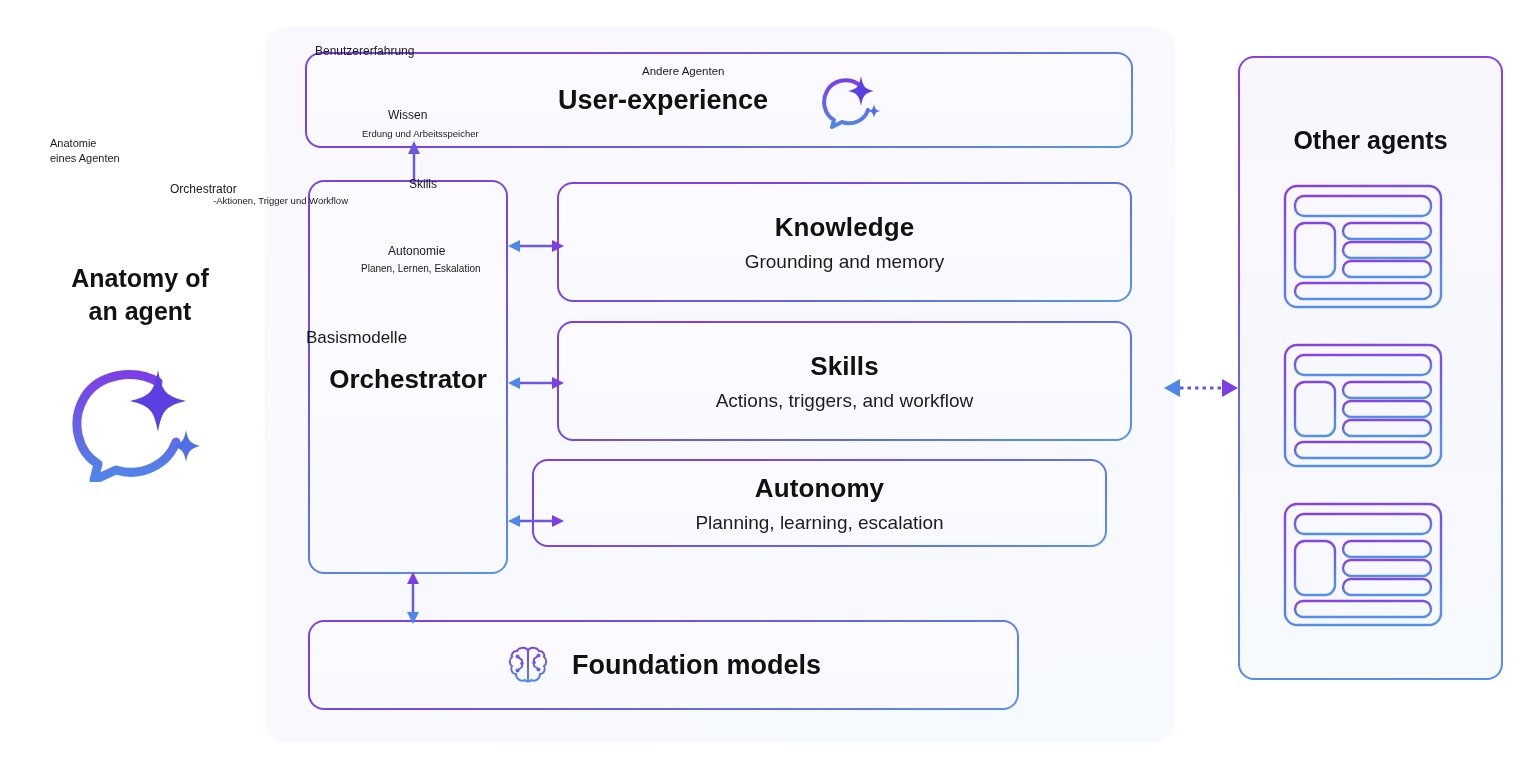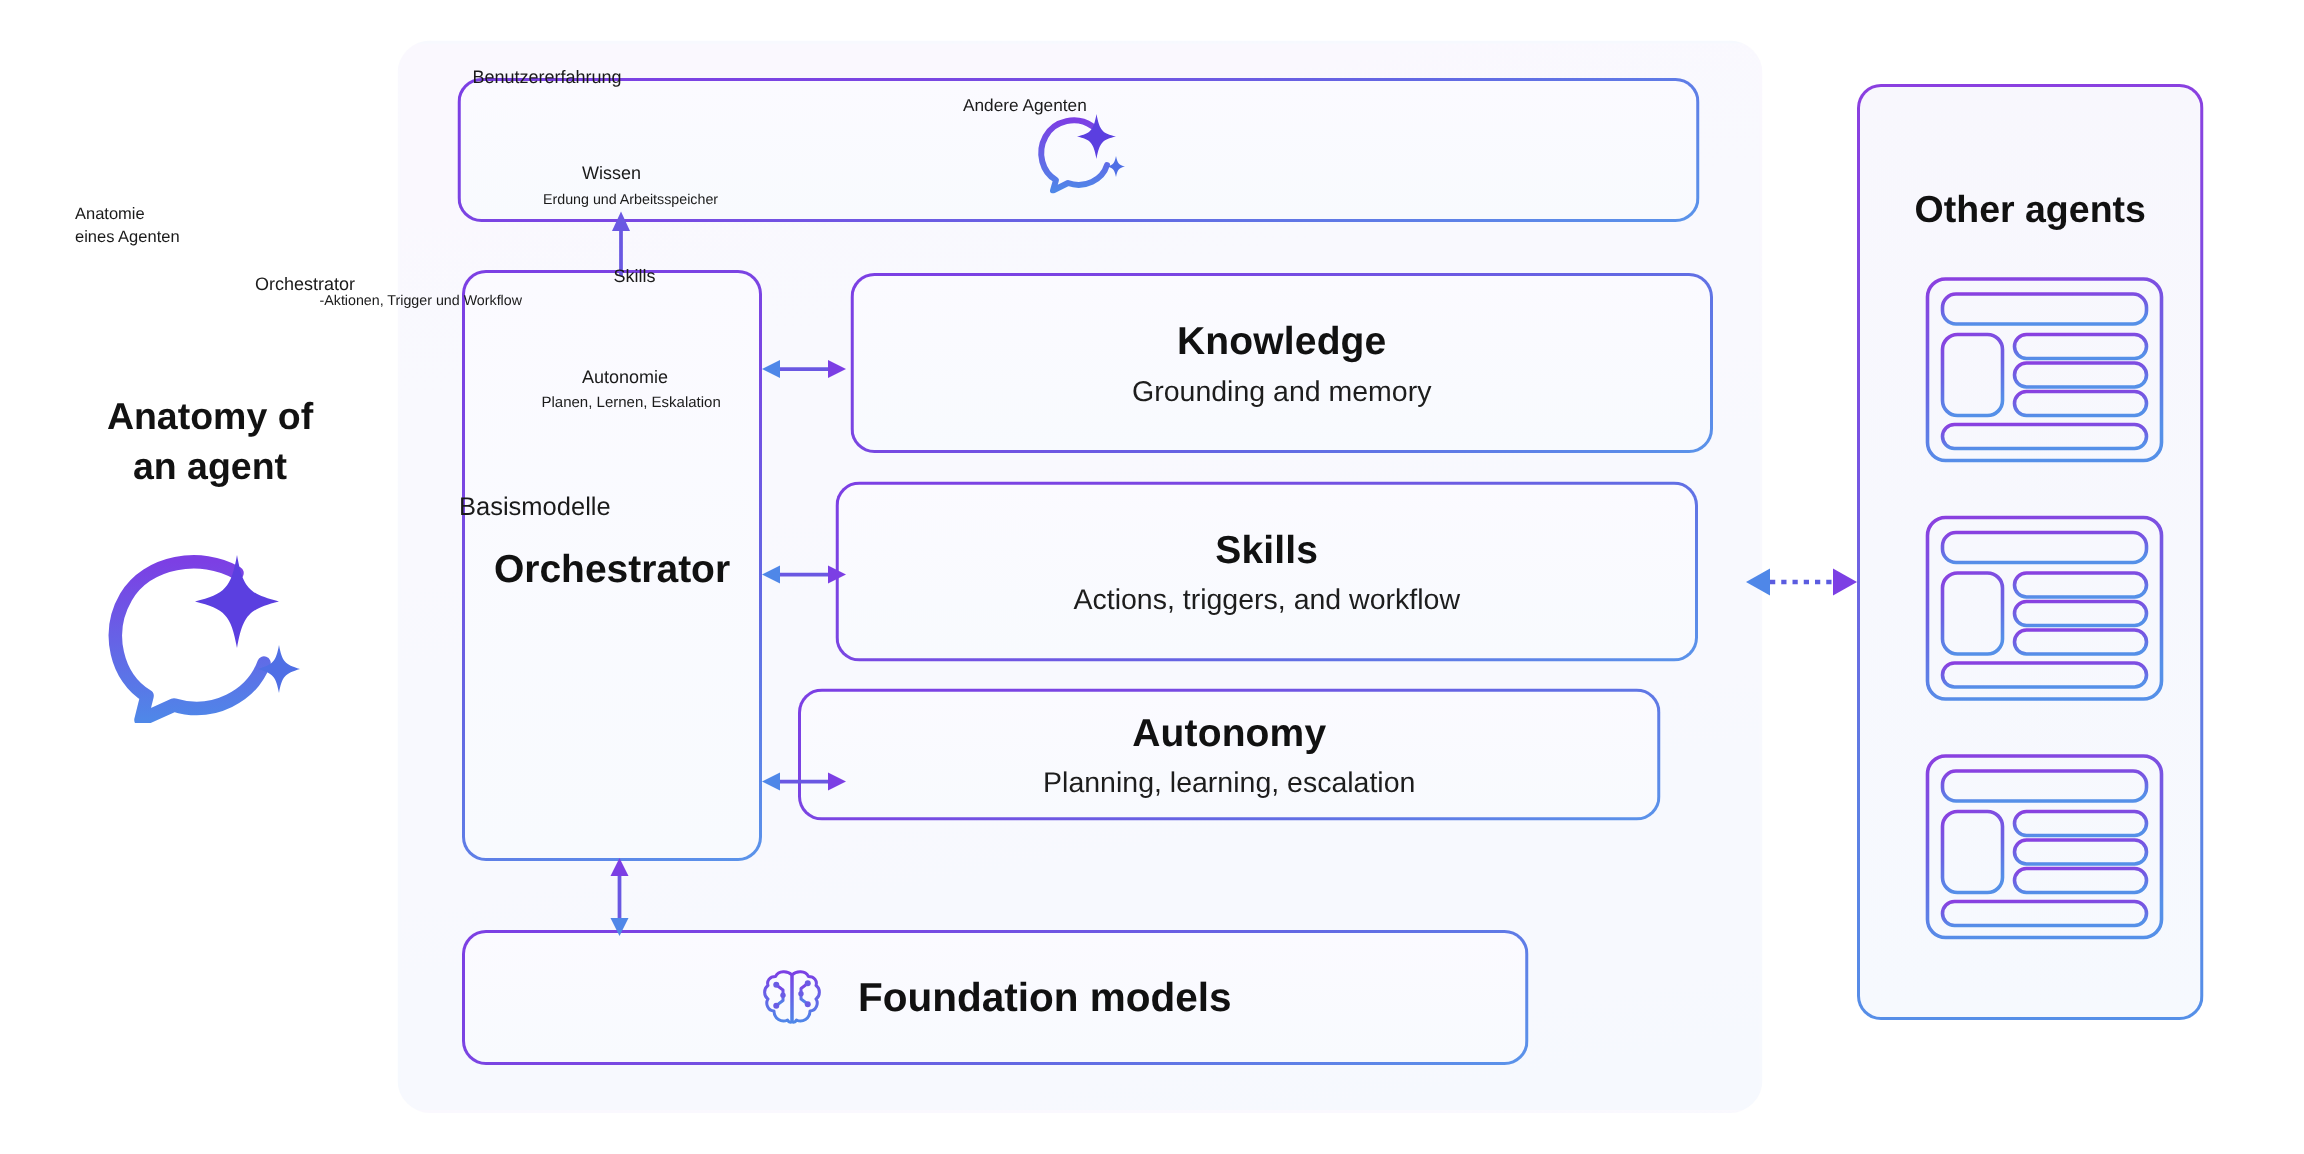--- a/index.html
+++ b/index.html
@@ -60,38 +60,38 @@
   #ux-title { font-size: 27px; font-weight: 700; color:#111; }
 
   
   #orch-box { left: 308px; top: 180px; width: 200px; height: 394px; }
   #orch-title {
     position:absolute; left:0; right:0; top: 182px;
     text-align:center; font-size: 26px; font-weight:700; color:#111;
   }
 
   
-  #knowledge-box { left: 557px; top: 182px; width: 575px; height: 120px; margin-left: 10px; }
+  #knowledge-box { left: 557px; top: 182px; width: 575px; height: 120px; }
   #skills-box    { left: 557px; top: 321px; width: 575px; height: 120px; }
   #autonomy-box  { left: 532px; top: 459px; width: 575px; height: 88px; }
   .stack-inner {
     position:absolute; inset:0; display:flex; flex-direction:column;
     align-items:center; justify-content:center;
   }
 
   
   #foundation-box { left: 308px; top: 620px; width: 711px; height: 90px; }
   #foundation-inner {
     position:absolute; inset:0; display:flex; align-items:center; justify-content:center; gap:22px;
   }
   #foundation-title { font-size: 27px; font-weight: 700; color:#111; }
 
   
   #other-panel {
-    position:absolute; left: 1238px; top: 56px; width: 231px; height: 624px;
+    position:absolute; left: 1238px; top: 56px; width: 265px; height: 624px;
     border-radius: 16px;
     background:
       linear-gradient(180deg,#f8f7fd 0%, #f6f9fe 100%) padding-box,
       linear-gradient(175deg,#8b3fe0 0%, #7a50e2 35%, #5f7ce3 70%, #5590e8 100%) border-box;
     border: 2px solid transparent;
   }
   #other-title {
     position:absolute; left:0; right:0; top: 68px; text-align:center;
     font-size: 25px; font-weight: 700; color:#111;
   }
@@ -150,20 +150,21 @@
       <path d="M96 30 C72 16 36 22 22 46 C8 70 16 100 36 112 L32 128 L54 118 C80 126 106 112 114 90" fill="none" stroke="url(#gradPBv)" stroke-width="9" stroke-linecap="round" stroke-linejoin="round"></path>
       <path d="M96 18 C100 40 104 44 124 49 C104 54 100 58 96 80 C92 58 88 54 68 49 C88 44 92 40 96 18 Z" fill="#5b3fe0"></path>
       <path d="M124 78 C126 89 128 91 138 94 C128 97 126 99 124 110 C122 99 120 97 110 94 C120 91 122 89 124 78 Z" fill="#4f6fe5"></path>
     </svg>
   </div>
 
   <div id="agent-container-r" class="outer-grad"></div>
 
   <div id="ux-box" class="grad-box">
     <div id="ux-inner">
+      <div id="ux-title">User-experience</div>
       <div style="width:62px;height:58px;">
         <svg width="62" height="58" viewBox="0 0 62 58">
           <path d="M40 13 C30 6 15 9 9 20 C3 31 7 44 16 49 L14 56 L24 51 C35 55 47 49 50 39" fill="none" stroke="url(#gradPBv)" stroke-width="4" stroke-linecap="round" stroke-linejoin="round"></path>
           <path d="M43 5 C45 16 47 18 56 20 C47 22 45 24 43 35 C41 24 39 22 30 20 C39 18 41 16 43 5 Z" fill="#5b3fe0"></path>
           <path d="M56 33 C57 38 58 39 62 40 C58 41 57 42 56 47 C55 42 54 41 50 40 C54 39 55 38 56 33 Z" fill="#4f6fe5"></path>
         </svg>
       </div>
     </div>
   </div>
 

